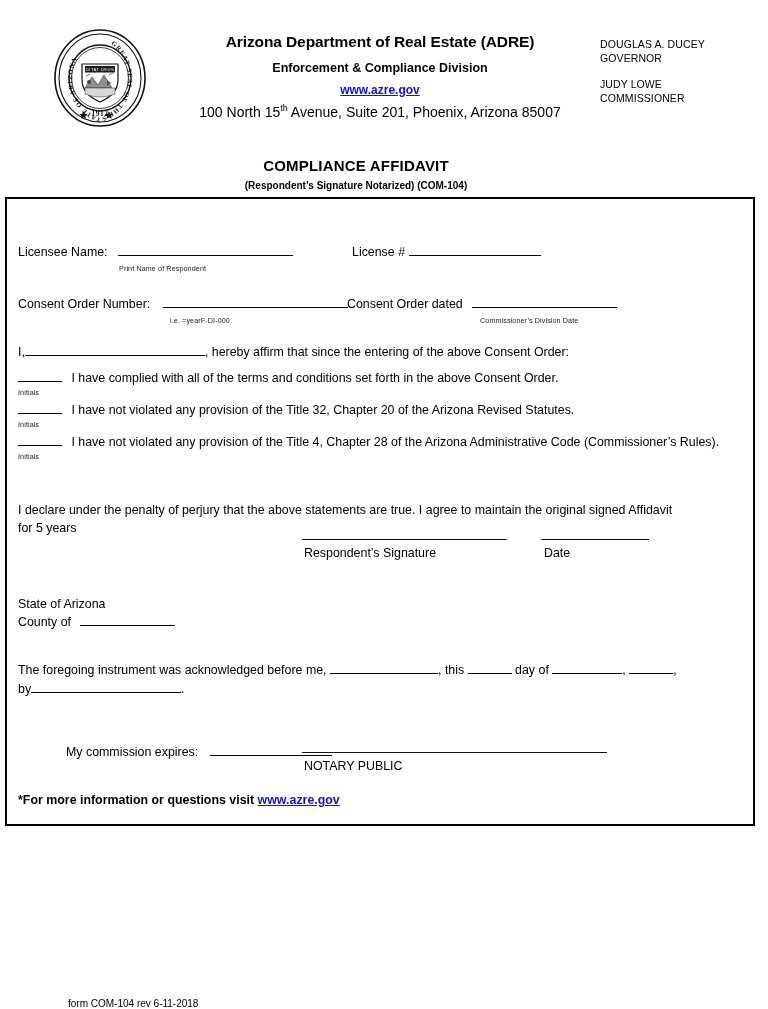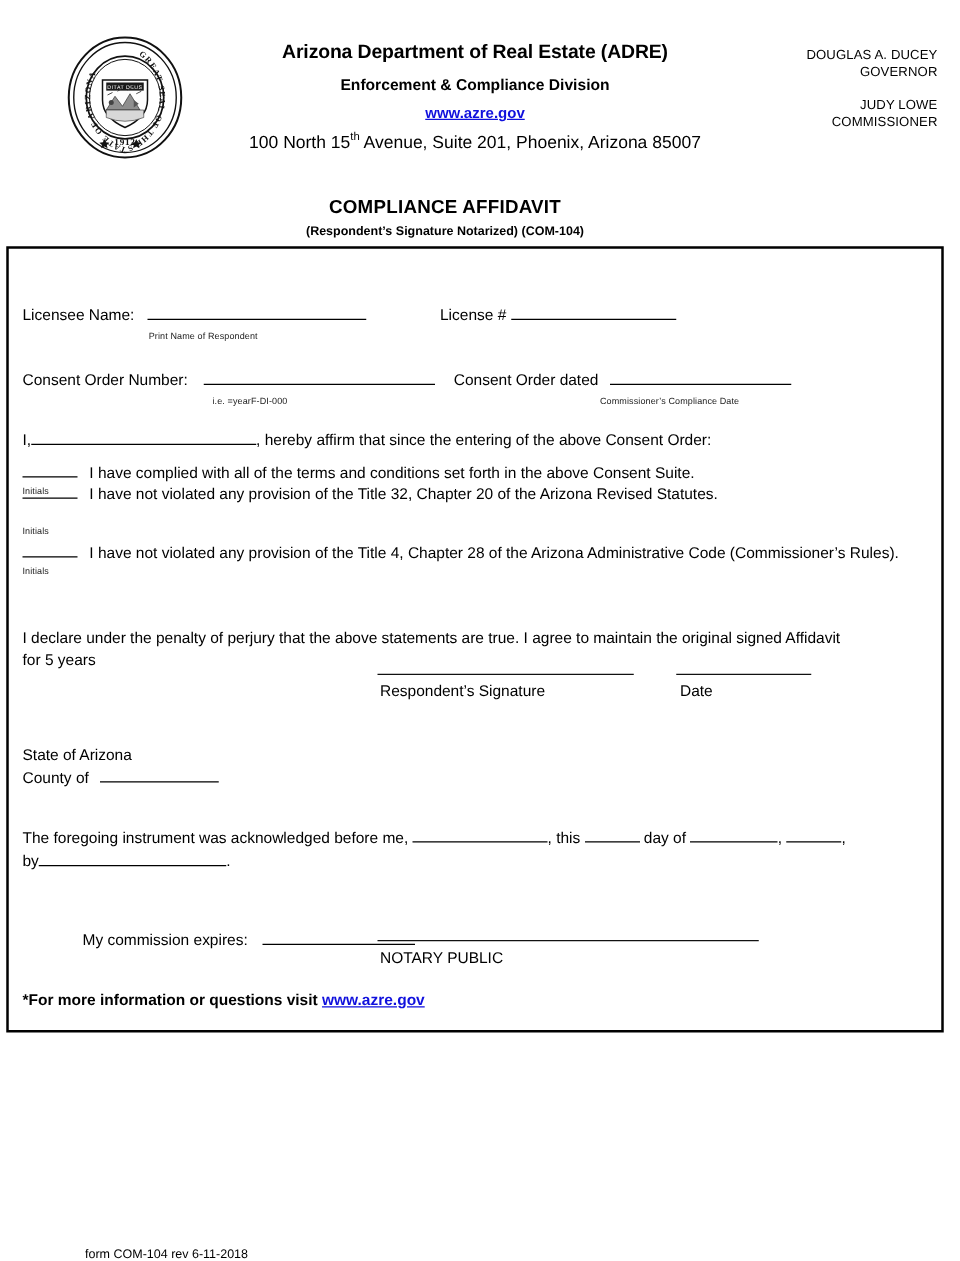--- a/index.html
+++ b/index.html
@@ -70,21 +70,21 @@
     font-size: 9px;
     vertical-align: super;
     line-height: 0;
   }
 
   .header-right {
     position: absolute;
     left: 600px;
     top: 38px;
     width: 150px;
-    text-align: right;
+    text-align: left;
     font-size: 10.5px;
     line-height: 13.5px;
     letter-spacing: 0.1px;
   }
   .header-right .gap { height: 13px; }
 
   
   .form-title-wrap {
     position: absolute;
     top: 157px;
@@ -237,37 +237,37 @@
     <span>License #</span>
     <span class="ul" style="width:132px;"></span>
   </div>
 
   <div class="row" style="left:11px; top:97px;">
     <span>Consent Order Number:</span>
     <span class="ul" style="width:185px; margin-left:9px;"></span>
   </div>
   <div class="row hint" style="left:163px; top:114px;">i.e. =yearF-DI-000</div>
 
-  <div class="row" style="left:356px; top:97px;">
+  <div class="row" style="left:340px; top:97px;">
     <span>Consent Order dated</span>
     <span class="ul" style="width:145px; margin-left:6px;"></span>
   </div>
-  <div class="row hint" style="left:473px; top:114px;">Commissioner’s Compliance Date</div>
+  <div class="row hint" style="left:473px; top:114px;">Commissioner’s Division Date</div>
 
   <div class="row" style="left:11px; top:145px;">
     <span>I,</span><span class="ul" style="width:180px;"></span><span>, hereby affirm that since the entering of the above Consent Order:</span>
   </div>
 
   <div class="row" style="left:11px; top:171px;">
     <span class="ul" style="width:44px;"></span>
-    <span style="margin-left:6px;">I have complied with all of the terms and conditions set forth in the above Consent Suite.</span>
+    <span style="margin-left:6px;">I have complied with all of the terms and conditions set forth in the above Consent Order.</span>
   </div>
   <div class="row hint" style="left:11px; top:186px;">Initials</div>
 
-  <div class="row" style="left:11px; top:188px;">
+  <div class="row" style="left:11px; top:203px;">
     <span class="ul" style="width:44px;"></span>
     <span style="margin-left:6px;">I have not violated any provision of the Title 32, Chapter 20 of the Arizona Revised Statutes.</span>
   </div>
   <div class="row hint" style="left:11px; top:218px;">Initials</div>
 
   <div class="row" style="left:11px; top:235px;">
     <span class="ul" style="width:44px;"></span>
     <span style="margin-left:6px;">I have not violated any provision of the Title 4, Chapter 28 of the Arizona Administrative Code (Commissioner’s Rules).</span>
   </div>
   <div class="row hint" style="left:11px; top:250px;">Initials</div>

